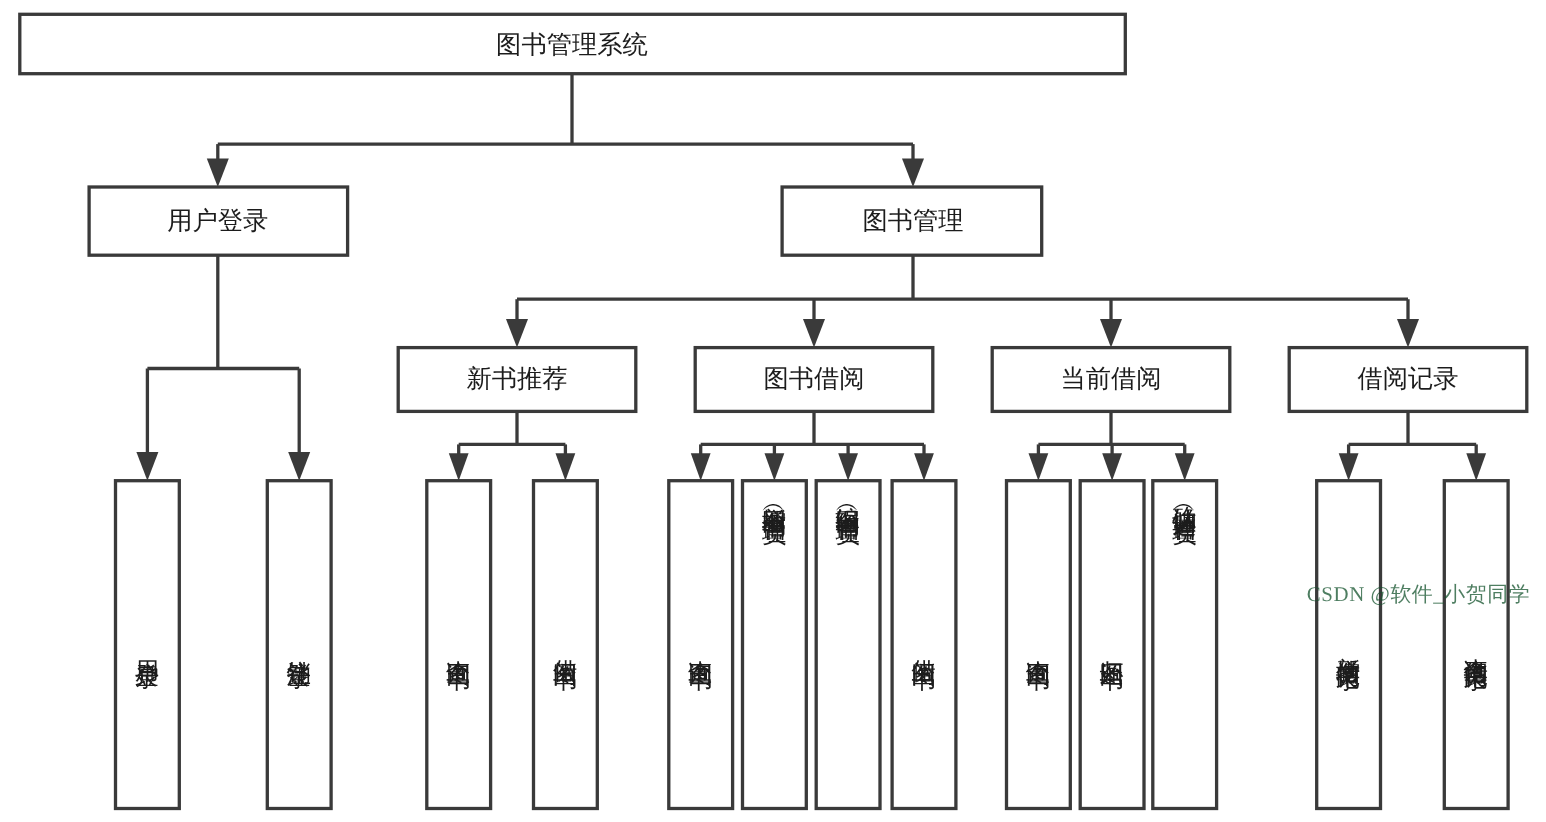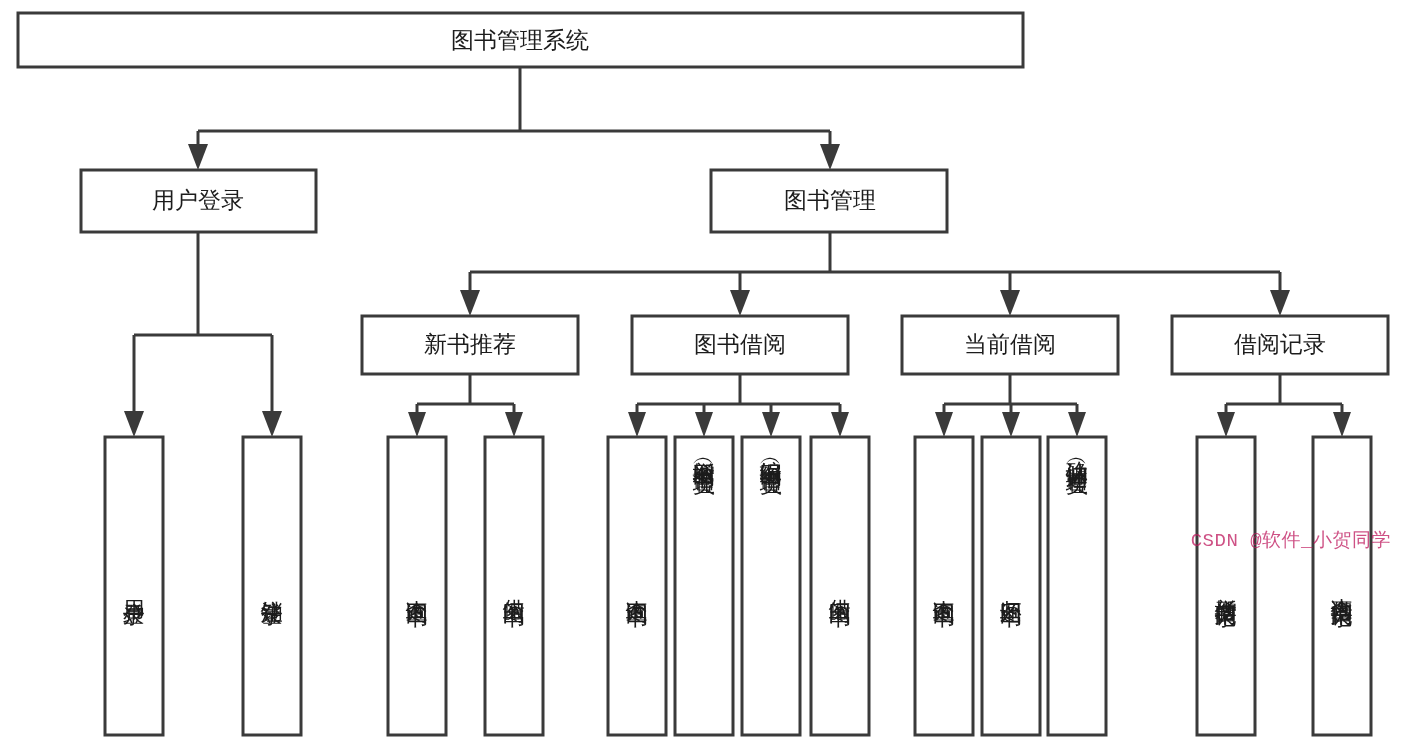--- a/index.html
+++ b/index.html
@@ -46,23 +46,23 @@
     font-family: "Liberation Sans", "DejaVu Sans", sans-serif;
     font-size: 23px;
     fill: #1c1c1c;
     text-anchor: middle;
     dominant-baseline: middle;
   }
   .watermark {
     position: absolute;
     right: 14px;
     bottom: 6px;
-    font-family: Liberation Mono, monospace;
+    font-family: Liberation Serif, serif;
     font-size: 19px;
-    color: #be185d;
+    color: #14532d;
     opacity: 0.75;
     white-space: nowrap;
     letter-spacing: 0.5px;
   }
 </style>
 </head>
 <body>
 
 <div id="diagram-root">
 

